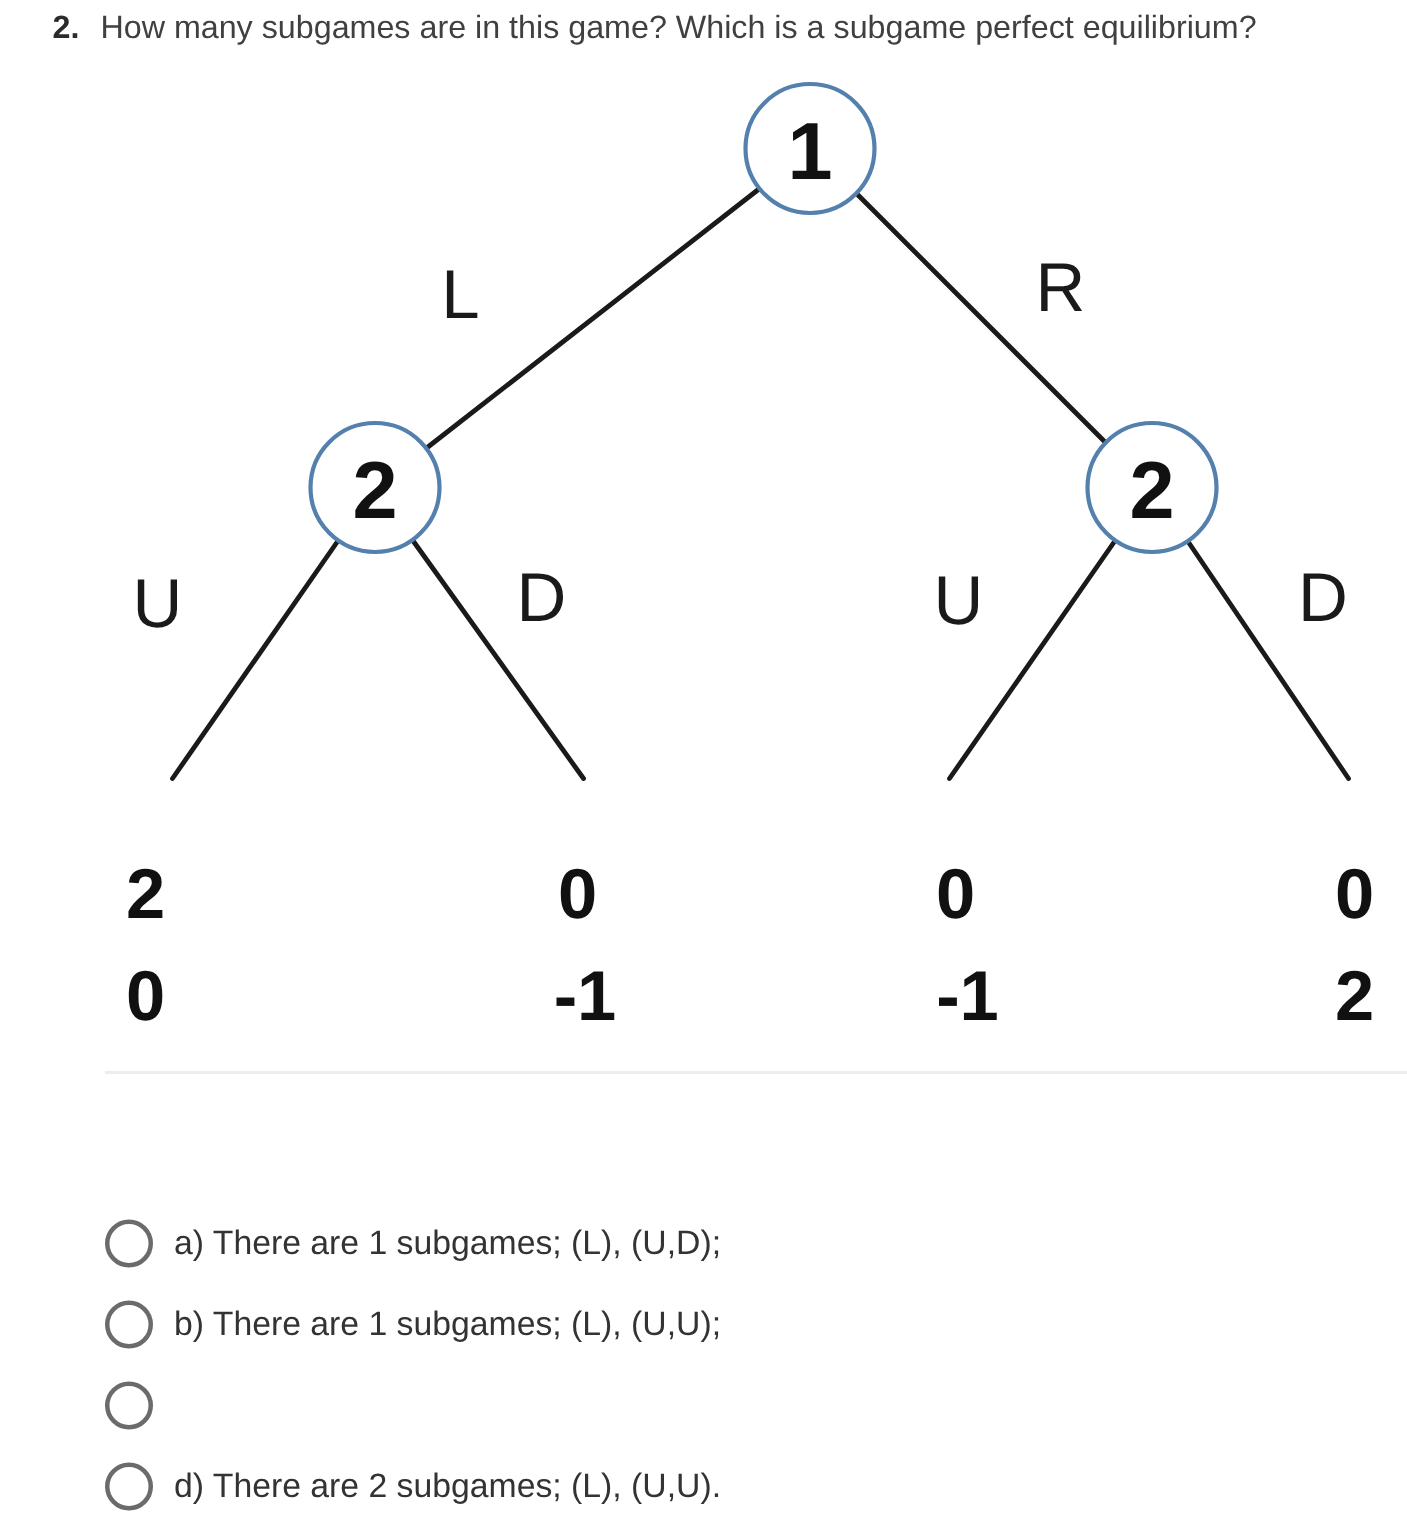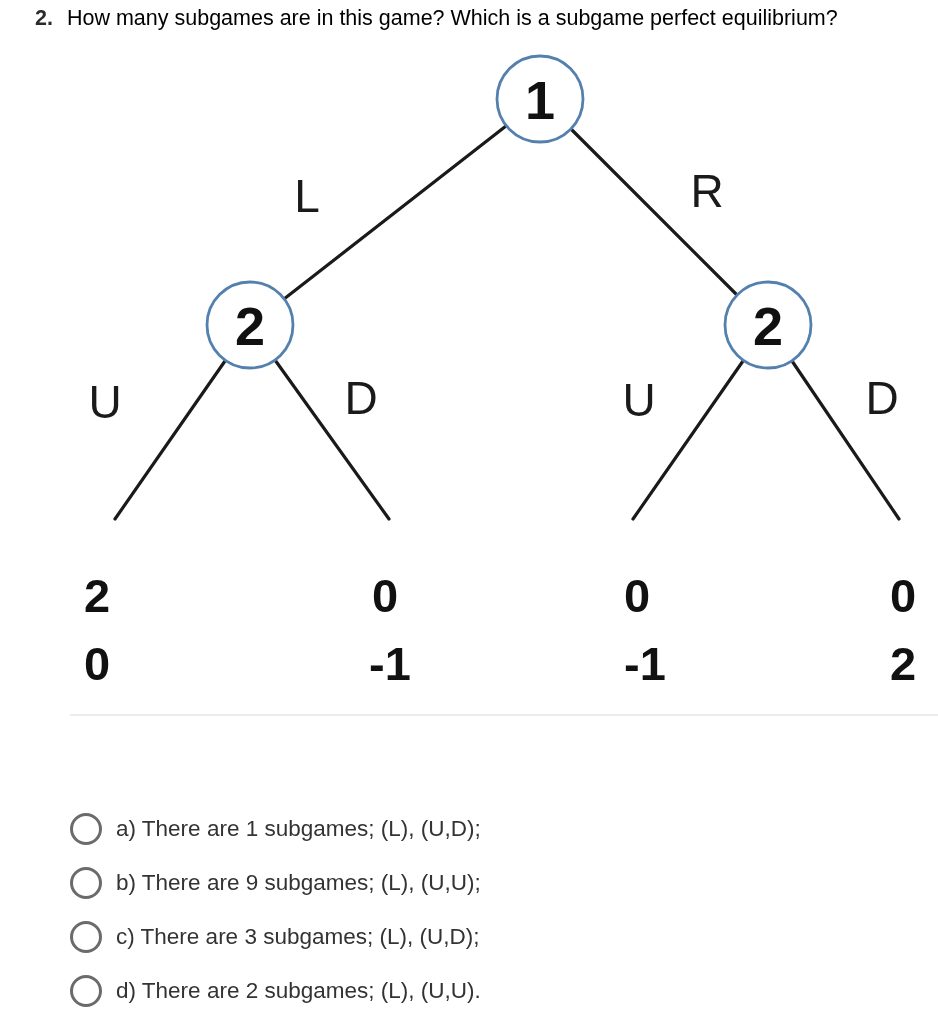--- a/index.html
+++ b/index.html
@@ -11,21 +11,21 @@
   }
   .page { position: relative; width: 938px; height: 1024px; }
 
   
   .question-header {
     position: absolute; top: 6px; left: 35px;
     font-size: 21.5px; color: #333333;
     display: flex; gap: 14px;
   }
   .q-number { font-weight: bold; color: #2b2b2b; }
-  .q-text { color: #000000; }
+  .q-text { color: #404040; }
 
   
   .tree-svg { position: absolute; top: 0; left: 0; }
   .tree-svg .edge { stroke: #1a1a1a; stroke-width: 3.2; stroke-linecap: round; }
   .tree-svg .node-circle { fill: #ffffff; stroke: #5480ae; stroke-width: 2.8; }
   .tree-svg .node-label {
     font-family: "Liberation Sans", sans-serif;
     font-size: 54px; font-weight: bold; fill: #111111;
     text-anchor: middle;
   }
@@ -114,26 +114,25 @@
 
   <div class="options">
 
     <div class="option-row">
       <span class="radio"></span>
       <span class="option-label">a) There are 1 subgames; (L), (U,D);</span>
     </div>
 
     <div class="option-row">
       <span class="radio"></span>
-      <span class="option-label">b) There are 9 subgames; (L), (U,U);</span>
+      <span class="option-label">b) There are 1 subgames; (L), (U,U);</span>
     </div>
 
     <div class="option-row">
       <span class="radio"></span>
-      <span class="option-label">c) There are 3 subgames; (L), (U,D);</span>
     </div>
 
     <div class="option-row">
       <span class="radio"></span>
       <span class="option-label">d) There are 2 subgames; (L), (U,U).</span>
     </div>
 
   </div>
 
 </div>

